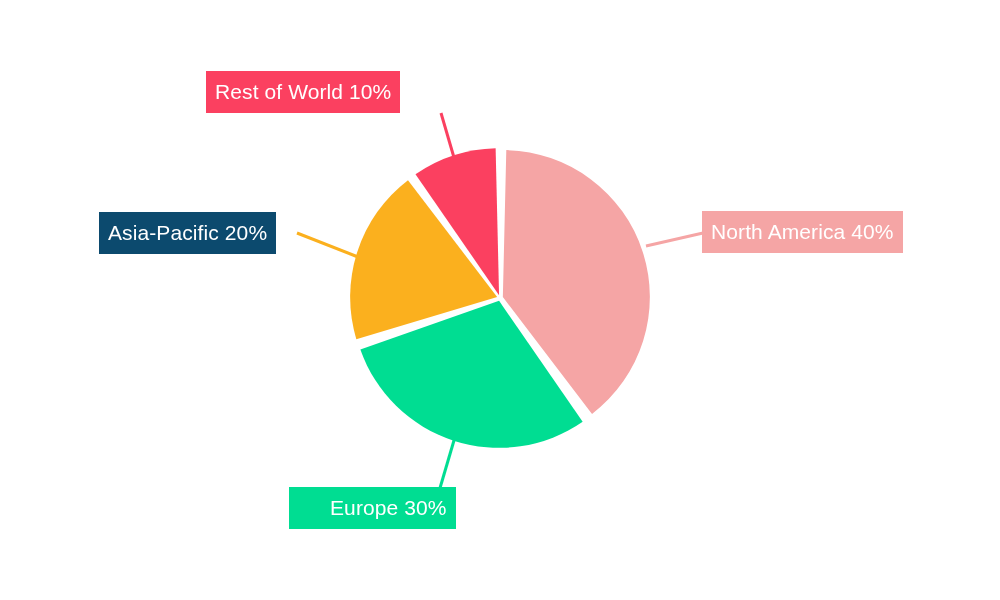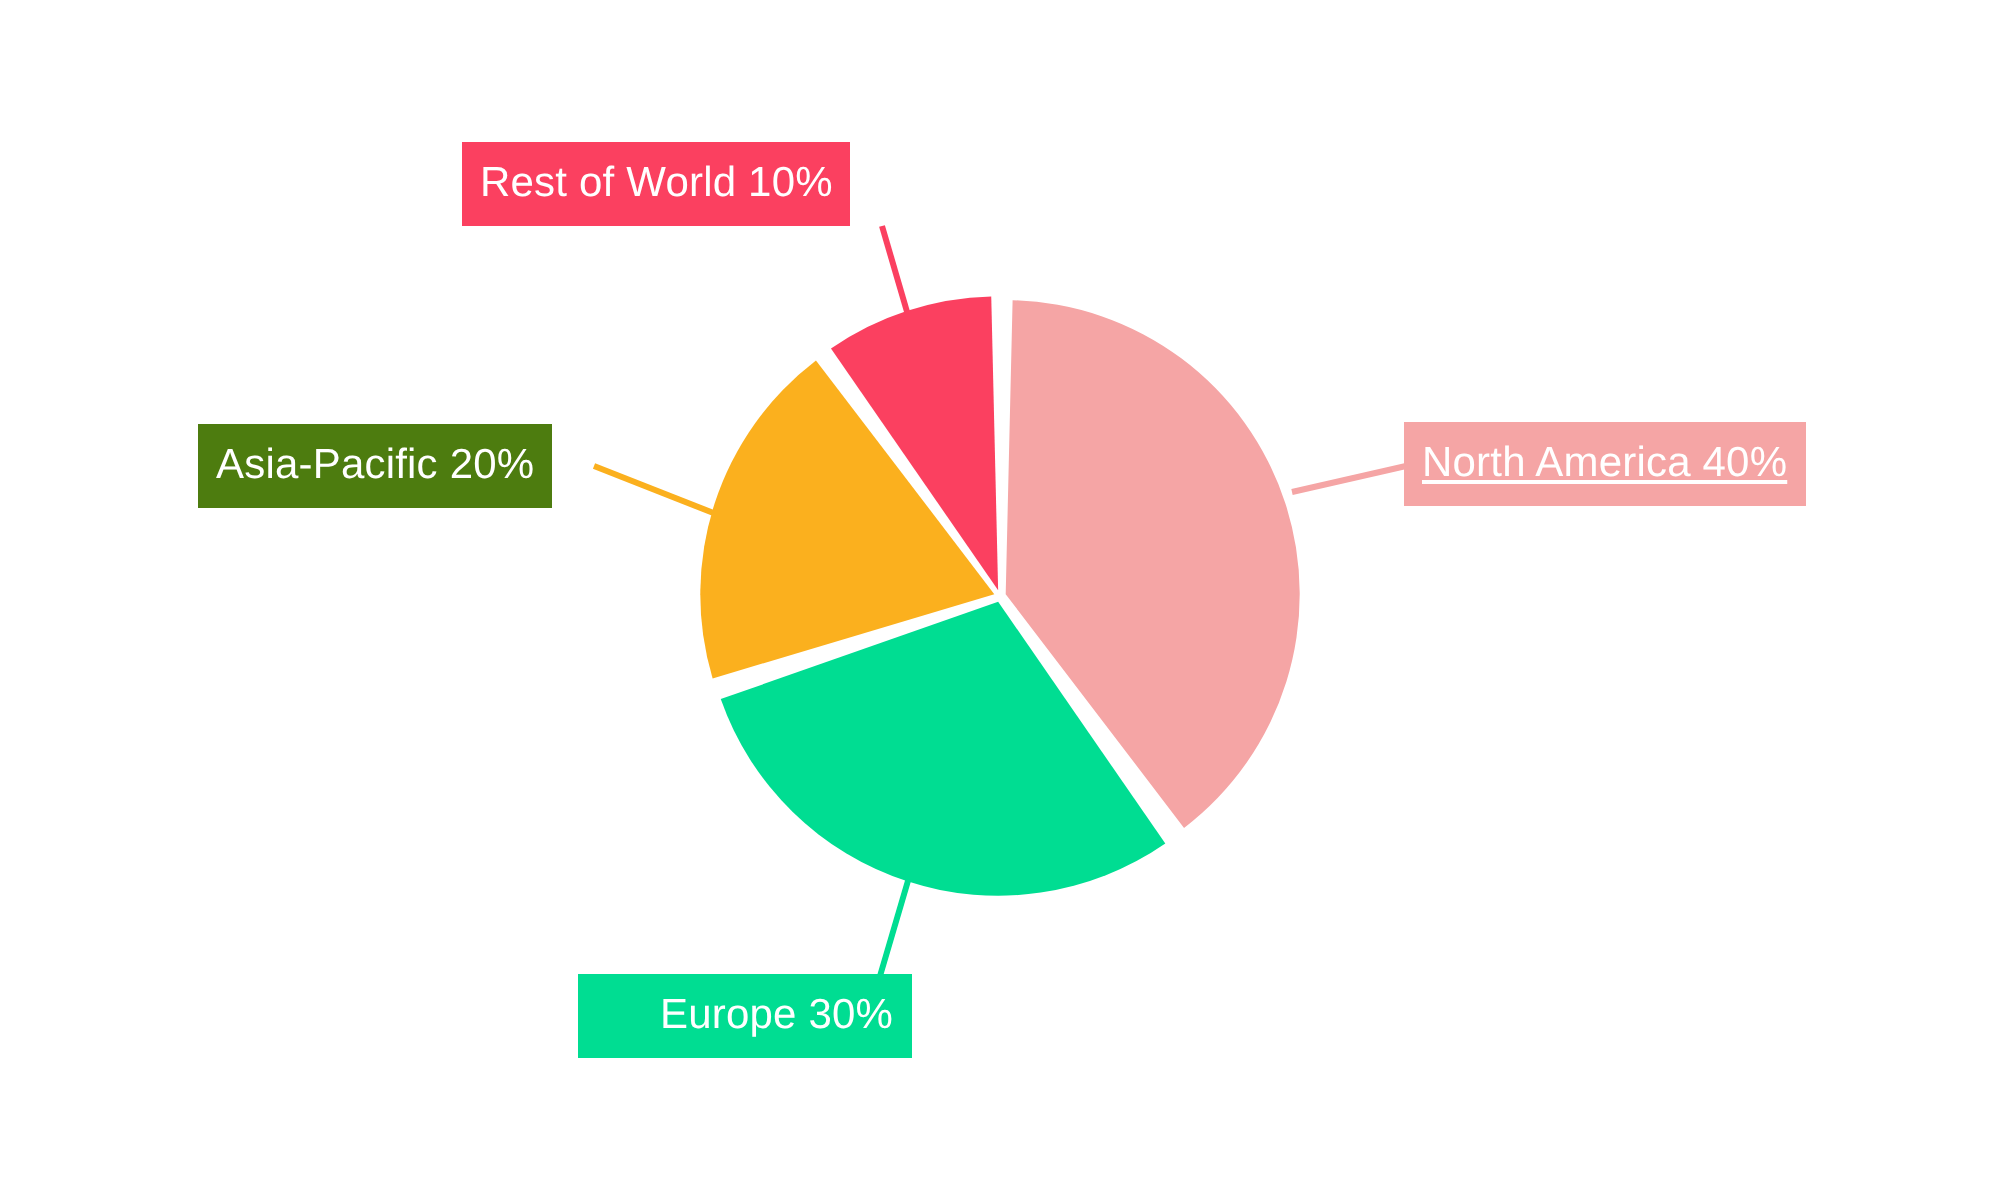--- a/index.html
+++ b/index.html
@@ -52,21 +52,21 @@
         <line x1="455" y1="161" x2="441" y2="113" stroke="#FB4060" stroke-width="3"></line>
       </g>
     <g id="pie-slices">
         <path d="M 502.85 297.07 L 506.30 150.11 A 147 147 0 0 1 592.02 413.94 Z" fill="#F5A5A5"></path>
         <path d="M 499.07 300.85 L 582.66 421.77 A 147 147 0 0 1 360.37 349.55 Z" fill="#00DD92"></path>
         <path d="M 497.15 297.07 L 356.31 339.21 A 147 147 0 0 1 407.98 180.21 Z" fill="#FBB01E"></path>
         <path d="M 499.07 295.15 L 415.48 174.23 A 147 147 0 0 1 495.62 148.19 Z" fill="#FB4060"></path>
       </g>
   </svg>
 
-  <div class="slice-label" style="left: 702px; top: 211px; background: rgb(245, 165, 165); color: rgb(255, 255, 255); text-decoration: underline;">North America 40%</div>
+  <div class="slice-label" style="left: 702px; top: 211px; background: rgb(245, 165, 165); color: rgb(255, 255, 255);">North America 40%</div>
 
   <div class="slice-label" style="left: 289px; top: 487px; background: rgb(0, 221, 146); color: rgb(255, 255, 255); padding-left: 41px;">Europe 30%</div>
 
-  <div class="slice-label" style="left: 99px; top: 212px; background: #4d7c0f; color: rgb(255, 255, 255);">Asia-Pacific 20%</div>
+  <div class="slice-label" style="left: 99px; top: 212px; background: #0c4a6e; color: rgb(255, 255, 255);">Asia-Pacific 20%</div>
 
-  <div class="slice-label" style="left: 231px; top: 71px; background: rgb(251, 64, 96); color: rgb(255, 255, 255);">Rest of World 10%</div>
+  <div class="slice-label" style="left: 206px; top: 71px; background: rgb(251, 64, 96); color: rgb(255, 255, 255);">Rest of World 10%</div>
 
 </div>
 
 </body></html>

